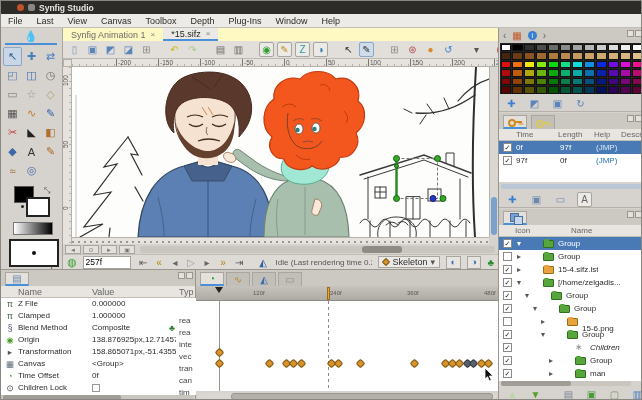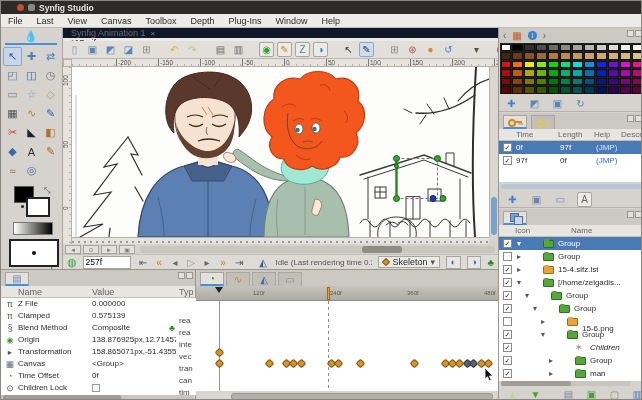--- a/index.html
+++ b/index.html
@@ -22,21 +22,21 @@
   #fgcolor{position:absolute;left:0;top:0;width:18px;height:15px;background:#000;border:1px solid #555;}
   #bgcolor{position:absolute;left:12px;top:11px;width:20px;height:16px;background:#fff;border:2px solid #222;}
   #fgdot{position:absolute;left:7px;top:19px;width:3px;height:3px;border-radius:50%;background:#222;}
   #swapcol{position:absolute;left:30px;top:0;font-size:8px;color:#444;}
   #gradbar{left:12px;top:194px;width:38px;height:11px;border:1px solid #777;background:linear-gradient(90deg,#fff,#000);}
   #outlinebox{left:8px;top:211px;width:46px;height:24px;border:2px solid #222;background:#fff;}
   #outdot{position:absolute;left:21px;top:10px;width:4px;height:4px;border-radius:50%;background:#111;}
   #stepper{left:8px;top:238px;width:46px;height:8px;display:flex;justify-content:space-between;color:#555;font-size:8px;}
   #widthfield{left:4px;top:248px;width:54px;height:12px;background:#fcfbfa;border:1px solid #a8a49e;line-height:12px;padding-left:3px;box-sizing:border-box;}
   
-  #doctabs{left:62px;top:27px;width:435px;height:13px;background:#0f172a;display:flex;flex-direction:column;}
+  #doctabs{left:62px;top:27px;width:435px;height:13px;background:#fef9c3;display:flex;}
   .dtab{height:13px;display:flex;align-items:center;gap:5px;padding:0 8px;color:#6e6c68;}
   .dtab.on{background:#eceae6;color:#1e1e1e;border-bottom:2px solid #4a90d9;box-sizing:border-box;}
   .dtab .x{color:#8a8880;font-size:8px;}
   
   #ctoolbar{left:62px;top:40px;width:435px;height:18px;background:#e2dfda;border-bottom:1px solid #bdb9b2;display:flex;align-items:center;padding-left:4px;box-sizing:border-box;gap:3px;}
   .ib{width:15px;height:15px;display:flex;align-items:center;justify-content:center;font-size:10px;border-radius:2px;flex:0 0 auto;}
   .ib.gap{margin-left:10px;}
   .ib.box{border:1px solid #a8a49e;background:#eceae6;box-sizing:border-box;}
   .ib.abox{border:1px solid #8aa6c8;background:#cfdcec;box-sizing:border-box;}
   .ib.record{width:12px;height:12px;border:2px solid #c44848;border-radius:50%;color:#f0b0b0;font-size:8px;box-sizing:border-box;}
@@ -398,21 +398,21 @@
     <div id="prows">
         <div class="prow" style="top: 0px;">
           <div class="pic" style="color: rgb(58, 90, 58);">π</div>
           <div class="pnm">Z File</div>
           <div class="pvl">0.000000</div>
           <div class="pty">rea</div>
         </div>
         <div class="prow" style="top: 12px;">
           <div class="pic" style="color: rgb(58, 90, 58);">π</div>
           <div class="pnm">Clamped</div>
-          <div class="pvl">0.575139</div>
+          <div class="pvl">1.000000</div>
           <div class="pty">rea</div>
         </div>
         <div class="prow" style="top: 24px;">
           <div class="pic" style="color: rgb(68, 83, 106);">§</div>
           <div class="pnm">Blend Method</div>
           <div class="pvl">Composite</div>
           <div class="ptree">♣</div>
           <div class="pty">inte</div>
         </div>
         <div class="prow" style="top: 36px;">

